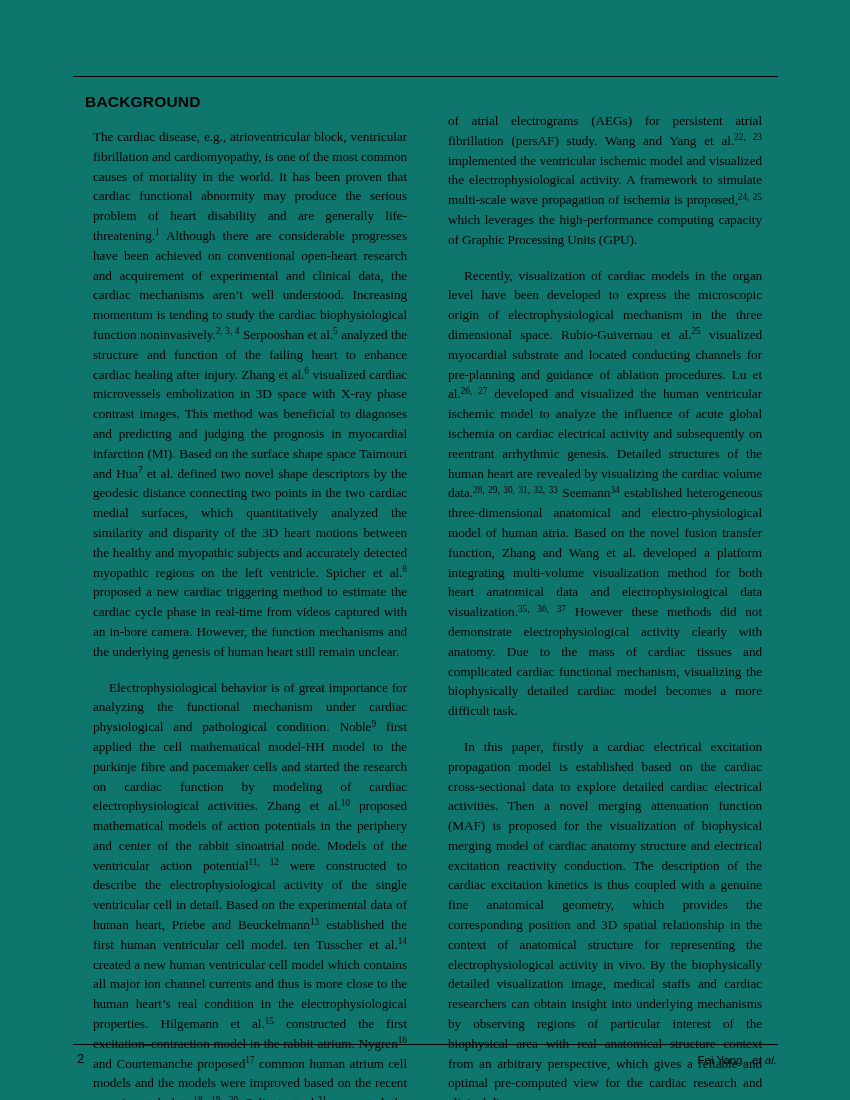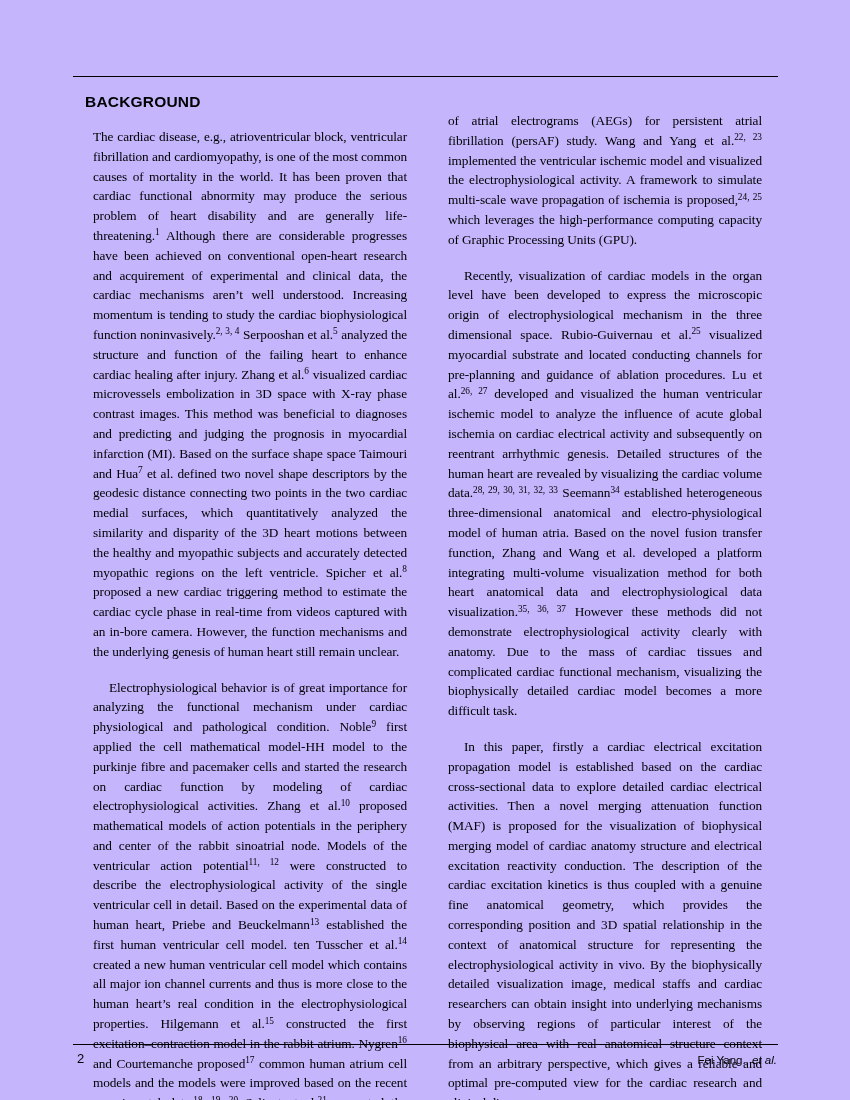--- a/index.html
+++ b/index.html
@@ -1,20 +1,20 @@
 <!DOCTYPE html>
 <html><head>
 <meta charset="utf-8">
 <style>
   html, body { margin: 0; padding: 0; background: #ffffff; }
   .page {
     position: relative;
     width: 850px;
     height: 1100px;
-    background: #c4b5fd;
+    background: #0f766e;
     color: #000000;
     font-family: "Liberation Serif", serif;
     overflow: hidden;
   }
   .rule {
     position: absolute;
     left: 73px;
     width: 705px;
     height: 0;
     border-top: 1.6px solid #000000;

